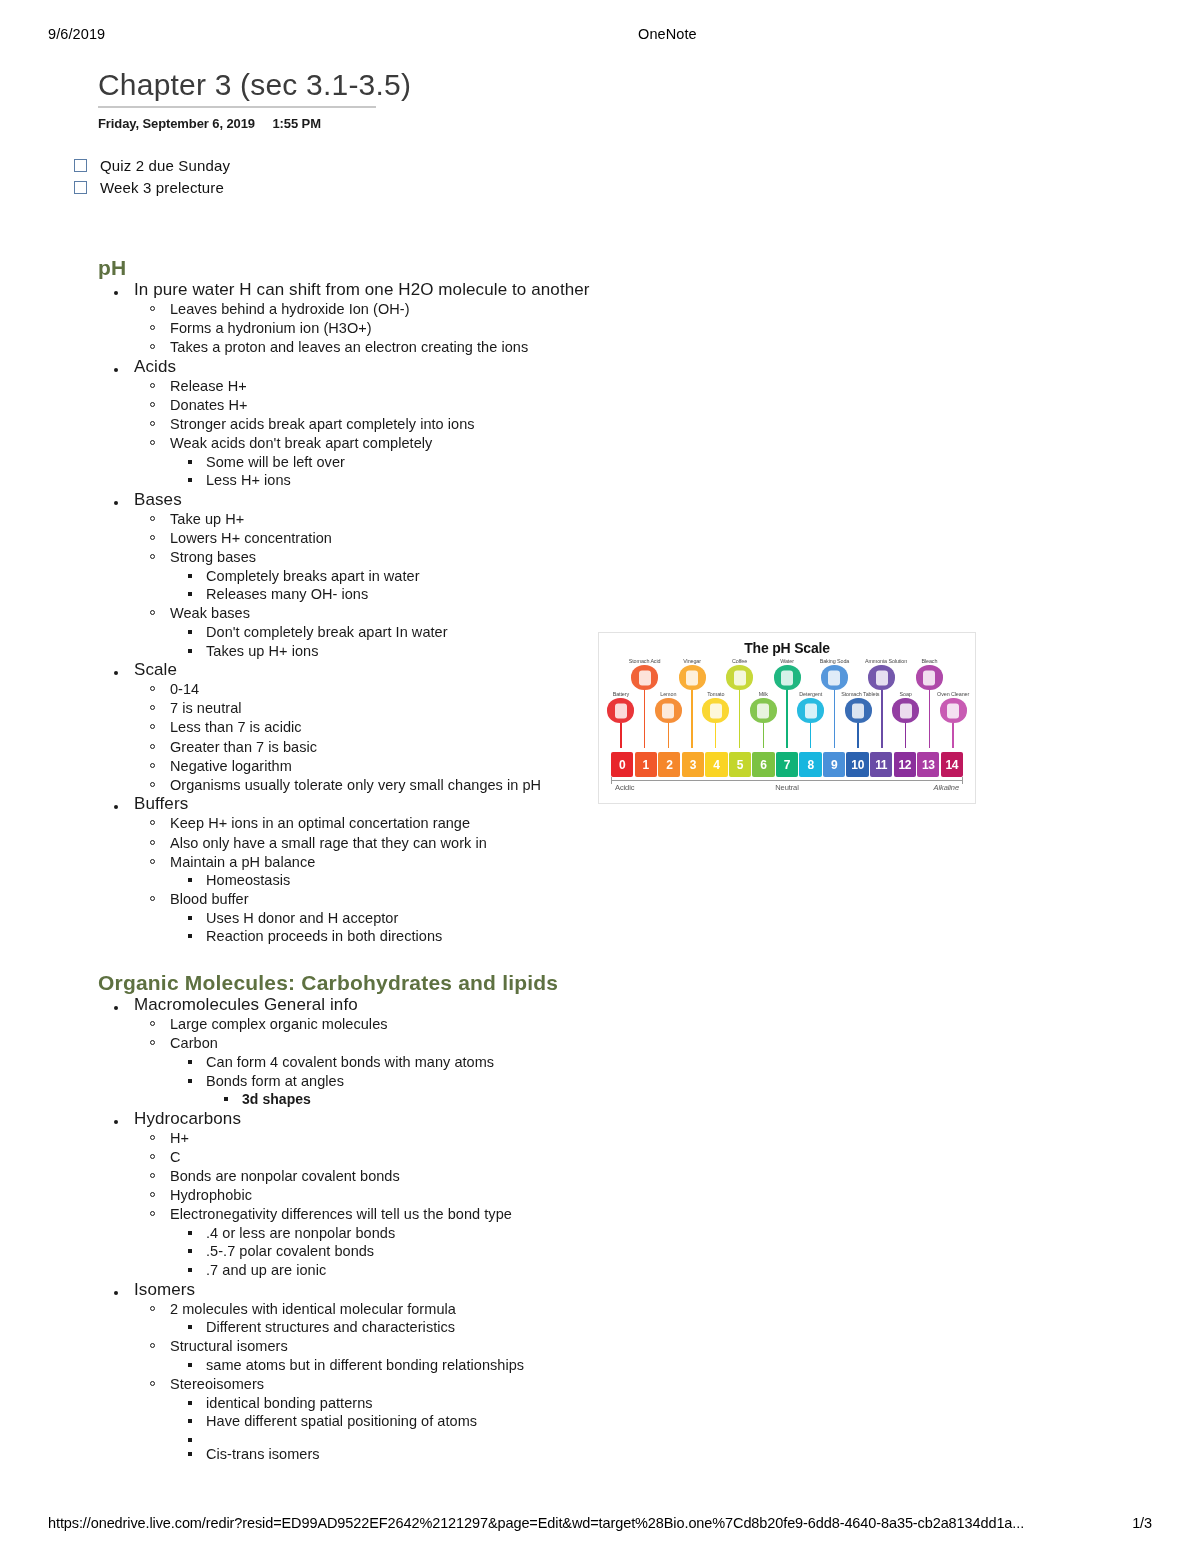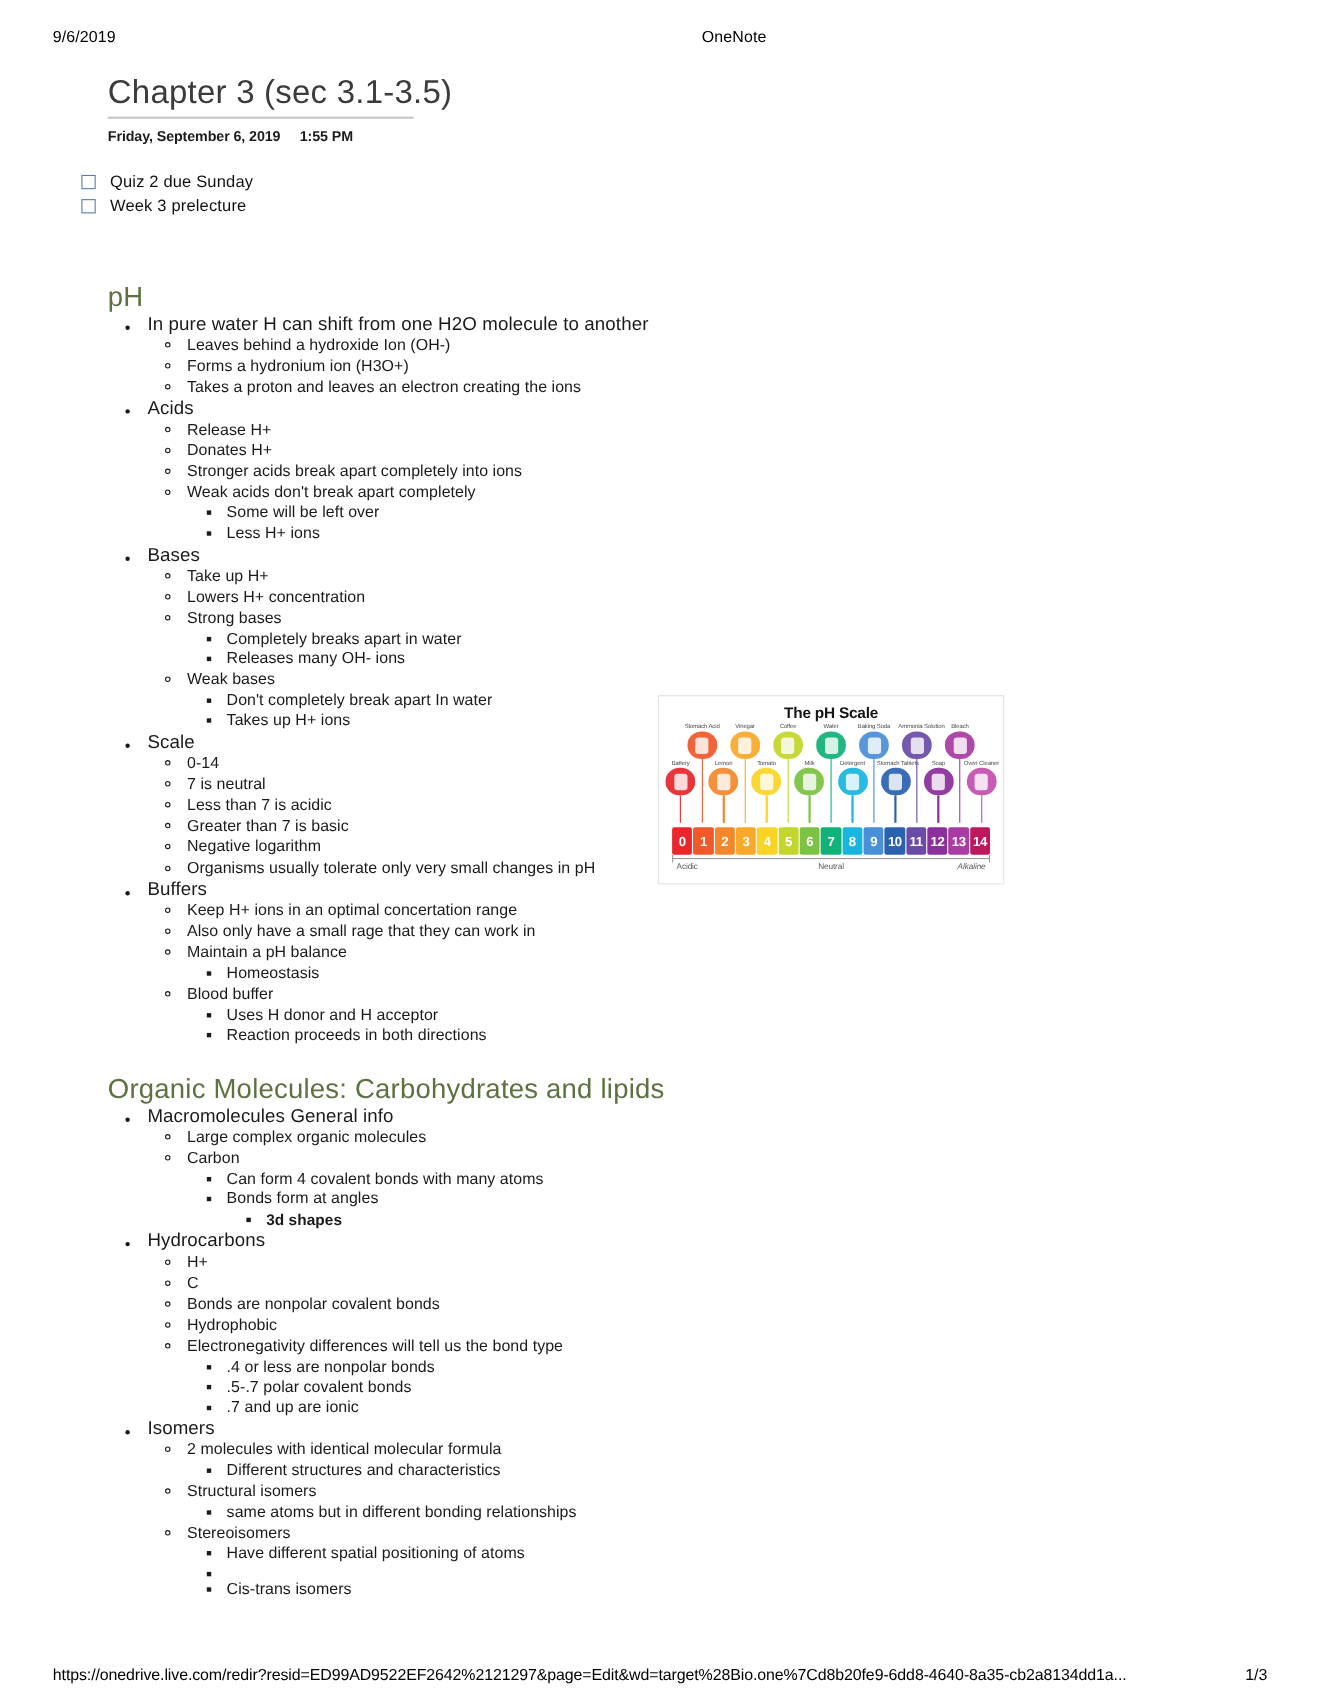--- a/index.html
+++ b/index.html
@@ -105,22 +105,22 @@
     margin-right: 13px;
   }
   .todo-text {
     font-size: 15px;
     color: #111;
     letter-spacing: 0.15px;
   }
 
   
   .section-heading {
-    font-size: 25px;
-    font-weight: 400;
+    font-size: 21px;
+    font-weight: 700;
     color: #5e7141;
     letter-spacing: 0.2px;
     line-height: 1.2;
   }
   .heading-ph      { margin-top: 58px; }
   .heading-organic { margin-top: 24px; }
 
   
   ul.outline {
     list-style: none;
@@ -218,21 +218,21 @@
     background: #1a1a1a;
   }
 
   .spacer-row { height: 14px; }
 
   
   .ph-figure {
     position: absolute;
     left: 598px;
     top: 632px;
-    width: 315px;
+    width: 378px;
     height: 172px;
     background: #ffffff;
     border: 1px solid #e2e2e2;
     box-sizing: border-box;
     overflow: hidden;
   }
   .ph-fig-title {
     text-align: center;
     font-size: 14px;
     font-weight: 700;
@@ -574,20 +574,23 @@
                 <span class="li-text">Structural isomers</span>
                 <ul class="outline lvl3">
                   <li>
                     <span class="li-text">same atoms but in different bonding relationships</span>
                   </li>
                 </ul>
               </li>
               <li>
                 <span class="li-text">Stereoisomers</span>
                 <ul class="outline lvl3">
+                  <li>
+                    <span class="li-text"> identical bonding patterns</span>
+                  </li>
                   <li>
                     <span class="li-text">Have different spatial positioning of atoms</span>
                   </li>
                   <li class="spacer-row" style="list-style: none;"></li>
                   <li>
                     <span class="li-text">Cis-trans isomers</span>
                   </li>
                 </ul>
               </li>
             </ul>

